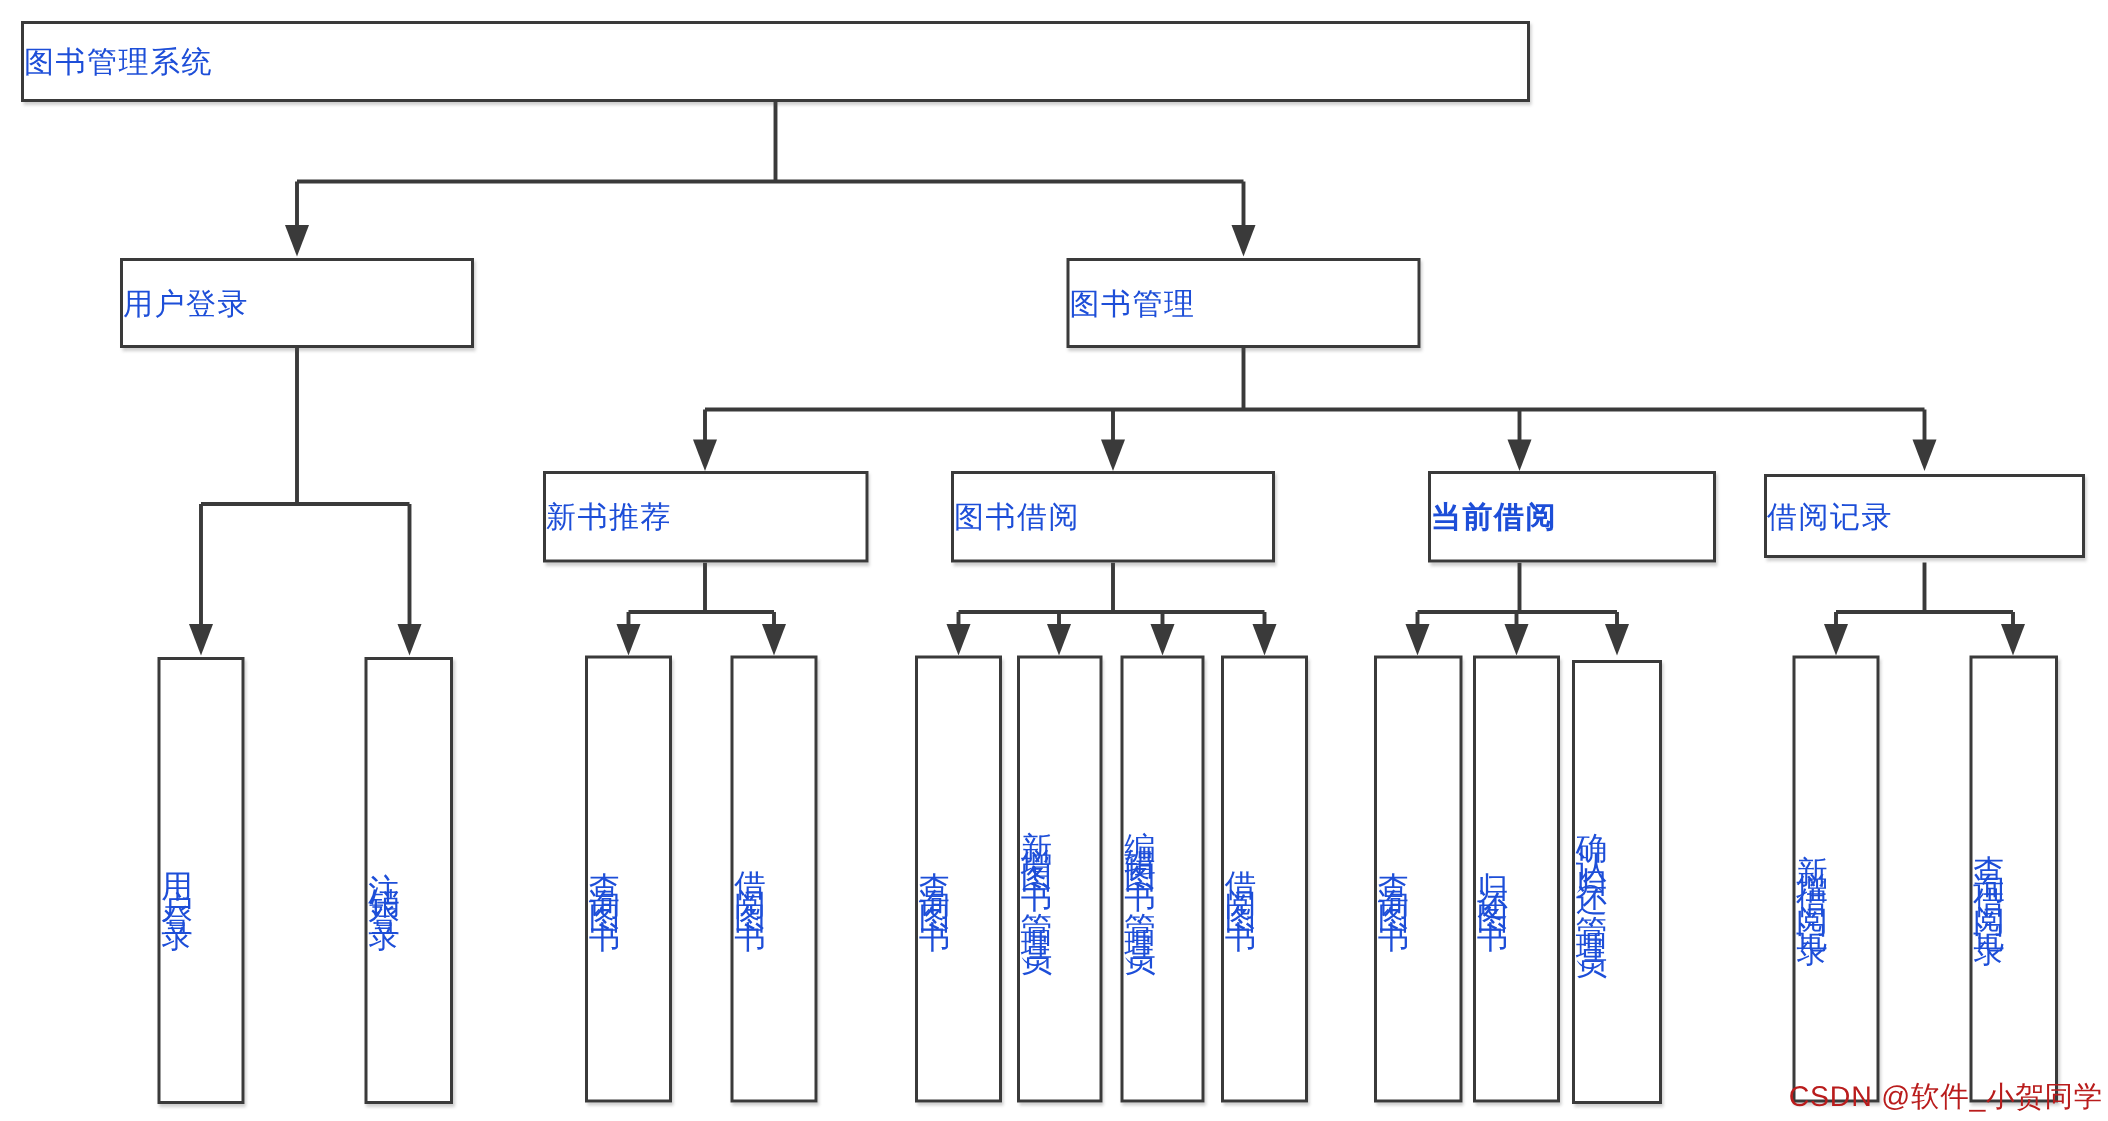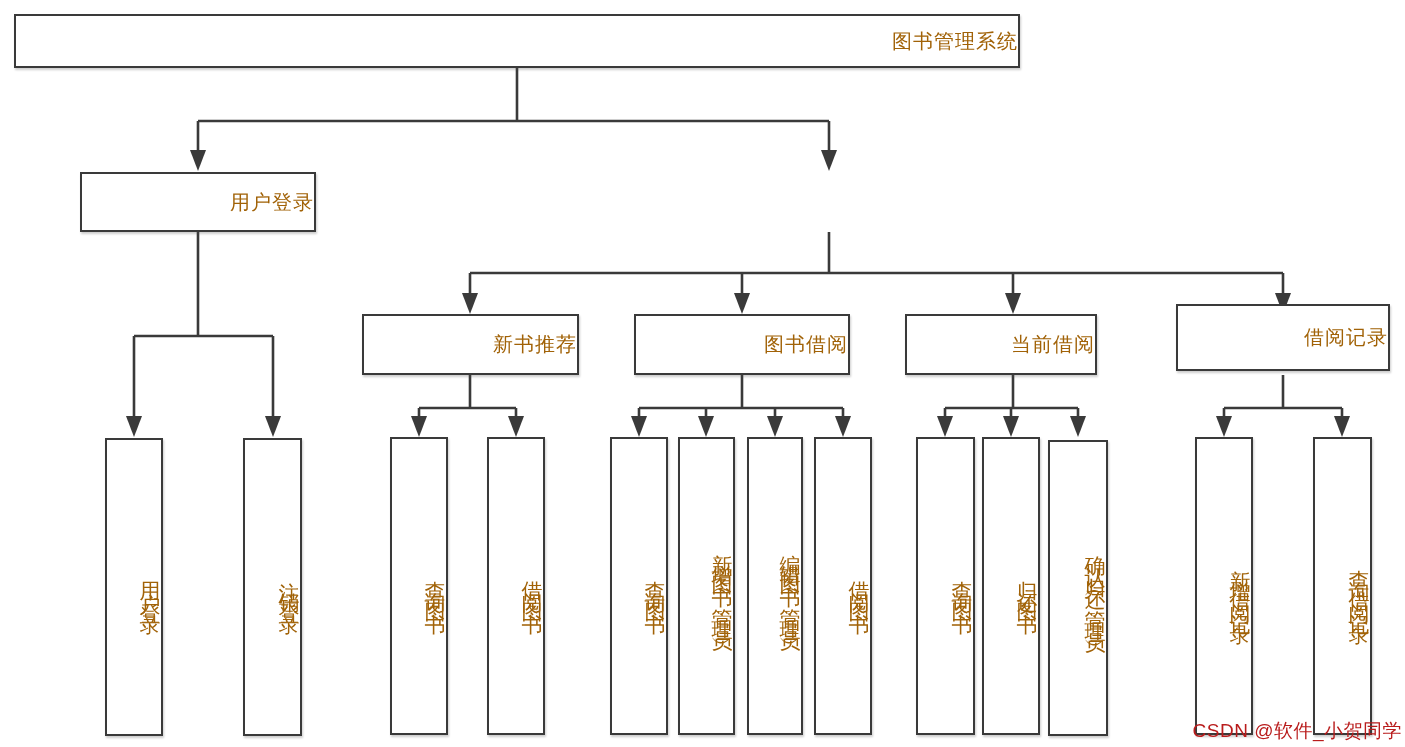--- a/index.html
+++ b/index.html
@@ -32,22 +32,22 @@
     fill: #3a3a3a;
     stroke: none;
   }
   .node {
     position: absolute;
     box-sizing: border-box;
     background: #ffffff;
     border: 2.6px solid #3a3a3a;
     display: flex;
     align-items: center;
-    justify-content: flex-end;
-    color: #a16207;
+    justify-content: flex-start;
+    color: #1d4ed8;
     z-index: 2;
     box-shadow: 1px 2px 2px rgba(80,80,80,0.28);
   }
   .box-h span {
     font-size: 20px;
     letter-spacing: 1px;
     white-space: nowrap;
   }
   .box-v span {
     writing-mode: vertical-rl;
@@ -123,31 +123,34 @@
     </g>
   </svg>
 
   <div class="node box-h" style="left:14px; top:14px; width:1006px; height:54px;">
     <span>图书管理系统</span>
   </div>
 
   <div class="node box-h" style="left:80px; top:172px; width:236px; height:60px;">
     <span>用户登录</span>
   </div>
+  <div class="node box-h" style="left:711px; top:172px; width:236px; height:60px;">
+    <span>图书管理</span>
+  </div>
 
   <div class="node box-h" style="left:634px; top:314px; width:216px; height:61px;">
     <span>图书借阅</span>
   </div>
   <div class="node box-h" style="left:362px; top:314px; width:217px; height:61px;">
     <span>新书推荐</span>
   </div>
-  <div class="node box-h" style="left:905px; top:314px; width:192px; height:61px;">
+  <div class="node box-h" style="left:952px; top:314px; width:192px; height:61px;font-weight:bold;">
     <span>当前借阅</span>
   </div>
-  <div class="node box-h" style="left:1176px; top:304px; width:214px; height:67px;">
+  <div class="node box-h" style="left:1176px; top:316px; width:214px; height:56px;">
     <span>借阅记录</span>
   </div>
 
   <div class="node box-v" style="left:105px; top:438px; width:58px; height:298px;">
     <span>用户登录</span>
   </div>
   <div class="node box-v" style="left:243px; top:438px; width:59px; height:298px;">
     <span>注销登录</span>
   </div>
 

